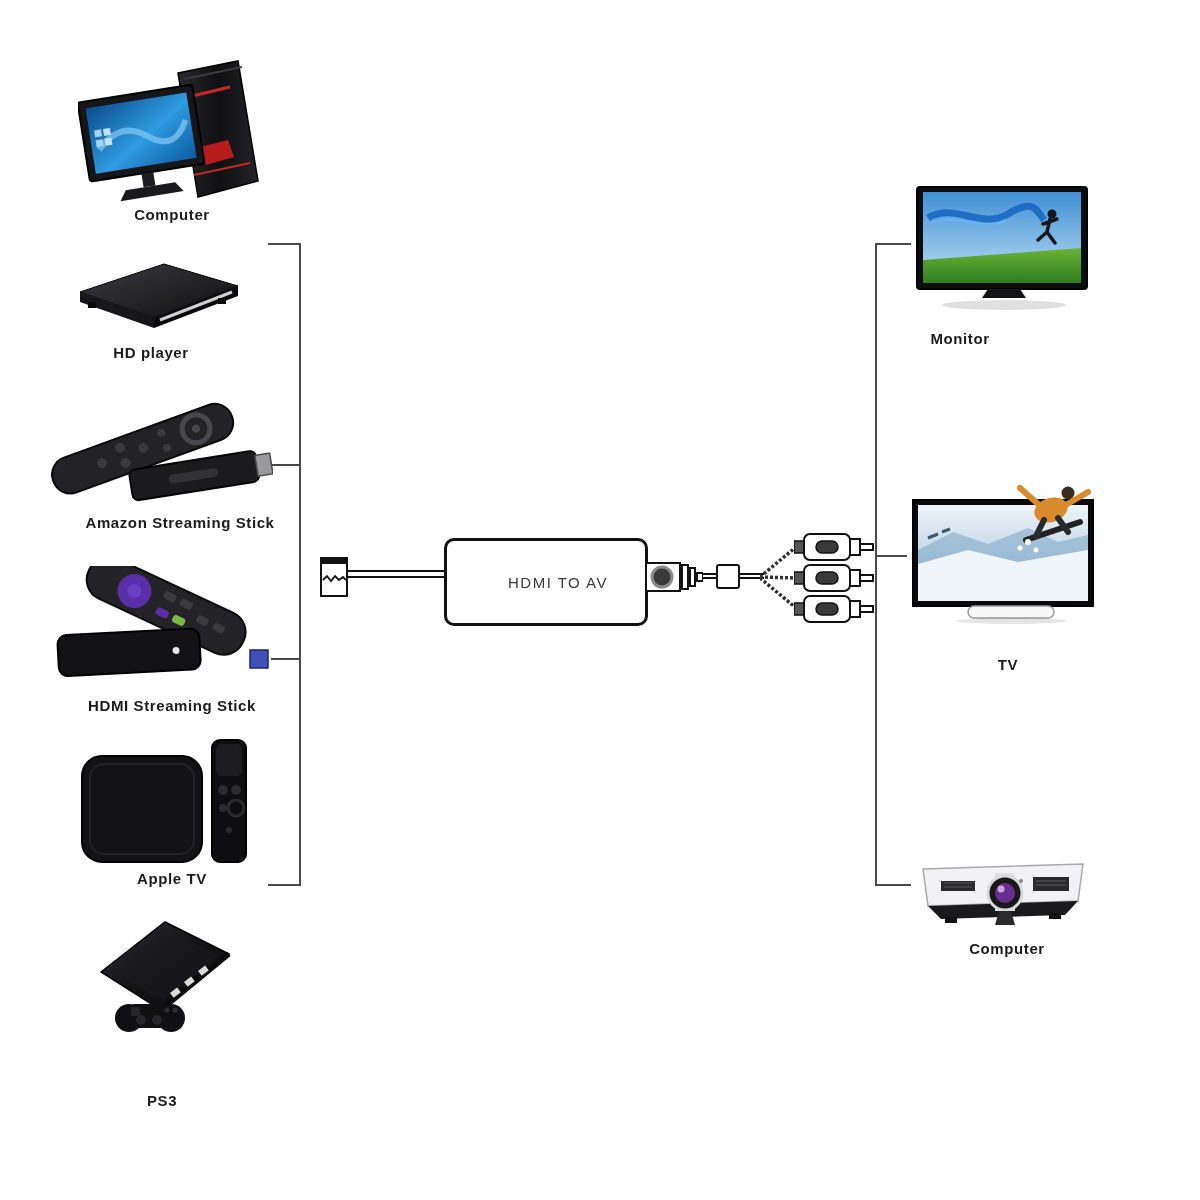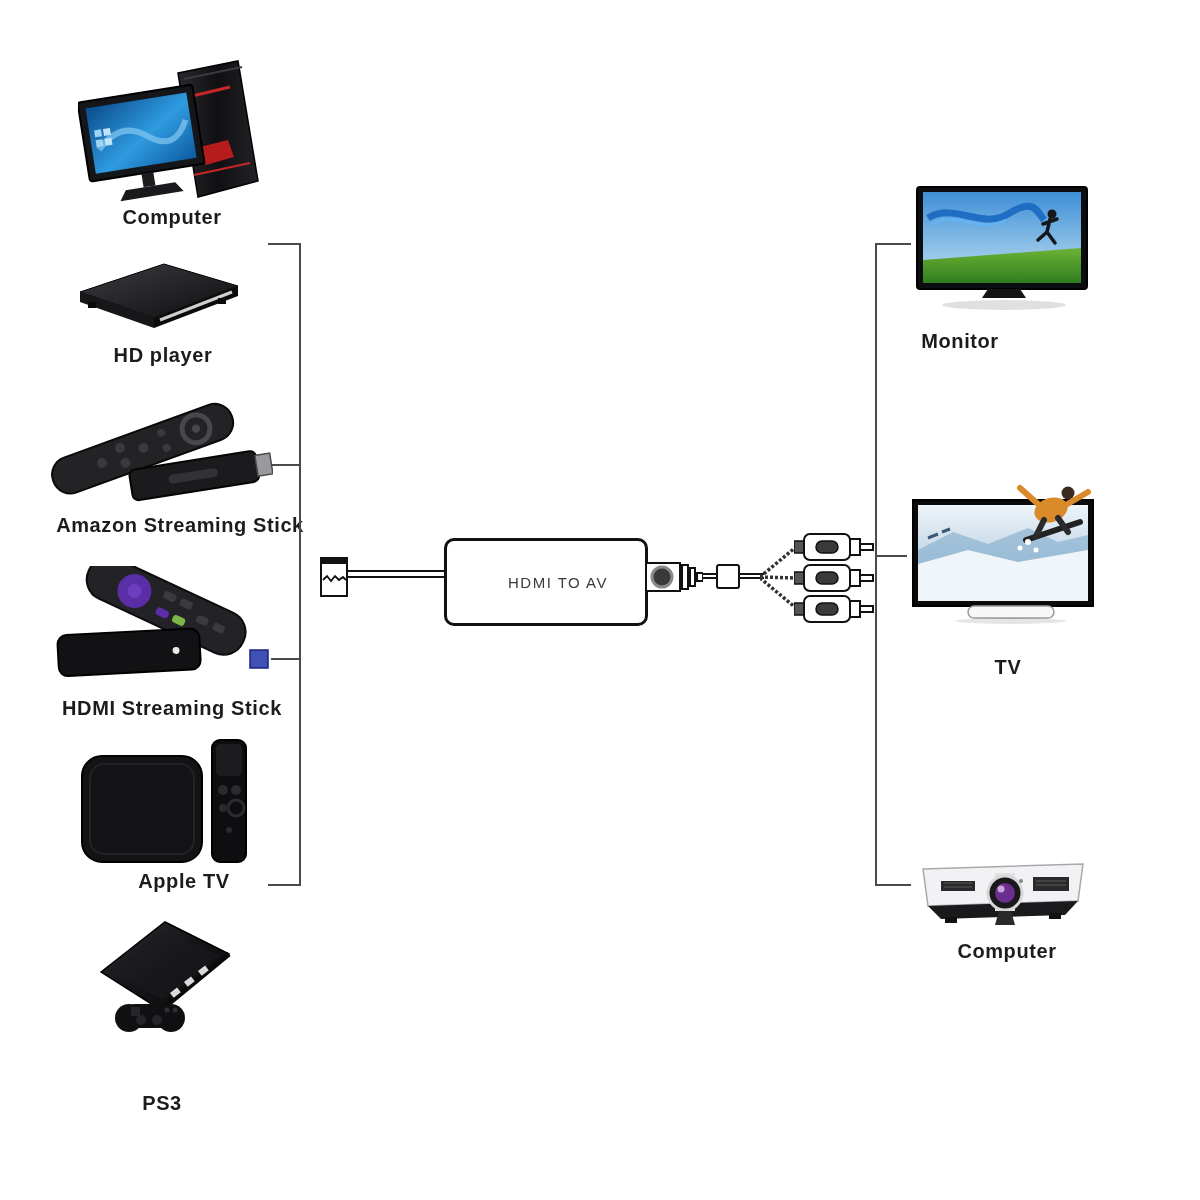--- a/index.html
+++ b/index.html
@@ -2,21 +2,21 @@
 <html><head>
 <meta charset="utf-8">
 <style>
   html,body{margin:0;padding:0;background:#ffffff;}
   #canvas{
     position:relative;width:1200px;height:1200px;background:#ffffff;
     font-family:"Liberation Sans", sans-serif;overflow:hidden;
   }
   .abs{position:absolute;}
   .devlabel{
-    position:absolute;text-align:center;font-size:20px;font-weight:600;
+    position:absolute;text-align:center;font-size:15px;font-weight:600;
     color:#1c1c1c;letter-spacing:.6px;white-space:nowrap;
   }
   .wire{position:absolute;background:#4a4a4a;}
   .cable{position:absolute;background:linear-gradient(to bottom,#111 0 2px,#fff 2px 6px,#111 6px 8px);height:8px;}
   .cable-thin{position:absolute;background:linear-gradient(to bottom,#111 0 2px,#fff 2px 4px,#111 4px 6px);height:6px;}
   .adapter{
     position:absolute;left:444px;top:538px;width:198px;height:82px;
     border:3px solid #111;border-radius:10px;background:#fff;
     display:flex;align-items:center;justify-content:center;
   }
@@ -78,21 +78,21 @@
           <stop offset="1" stop-color="#0e0e10"></stop>
       </linearGradient>
     </defs>
     <polygon points="12,32 96,4 170,26 86,58" fill="url(#hdtop)" stroke="#000" stroke-width="1"></polygon>
     <polygon points="12,32 86,58 86,68 12,42" fill="#17171a"></polygon>
     <polygon points="86,58 170,26 170,36 86,68" fill="#0b0b0d"></polygon>
     <polyline points="92,60 164,32" stroke="#cfcfcf" stroke-width="3" fill="none"></polyline>
     <rect x="20" y="42" width="8" height="6" fill="#0a0a0a"></rect>
     <rect x="150" y="38" width="8" height="6" fill="#0a0a0a"></rect>
   </svg>
-  <div class="devlabel" style="left:63px;top:344px;width:200px">HD player</div>
+  <div class="devlabel" style="left:51px;top:344px;width:200px">HD player</div>
 
   <svg class="abs" style="left:38px;top:388px" width="235" height="120" viewBox="0 0 235 120">
     <g transform="rotate(-20 110 55)">
       <rect x="8" y="40" width="190" height="37" rx="18" fill="#232326" stroke="#0a0a0a" stroke-width="2"></rect>
       <circle cx="160" cy="58" r="14" fill="none" stroke="#47474c" stroke-width="5"></circle>
       <circle cx="160" cy="58" r="4" fill="#47474c"></circle>
       <circle cx="60" cy="58" r="5" fill="#3a3a3e"></circle>
       <circle cx="82" cy="50" r="5" fill="#3a3a3e"></circle>
       <circle cx="82" cy="66" r="5" fill="#3a3a3e"></circle>
       <circle cx="104" cy="58" r="5" fill="#3a3a3e"></circle>
@@ -131,21 +131,21 @@
     <rect x="2" y="18" width="120" height="106" rx="20" fill="#131315" stroke="#000" stroke-width="2"></rect>
     <rect x="10" y="26" width="104" height="90" rx="14" fill="none" stroke="#232326" stroke-width="2"></rect>
     <rect x="132" y="2" width="34" height="122" rx="8" fill="#0e0e10" stroke="#000" stroke-width="2"></rect>
     <rect x="136" y="6" width="26" height="32" rx="5" fill="#1d1d20"></rect>
     <circle cx="143" cy="52" r="5" fill="#2b2b2e"></circle>
     <circle cx="156" cy="52" r="5" fill="#2b2b2e"></circle>
     <circle cx="156" cy="70" r="8" fill="none" stroke="#2b2b2e" stroke-width="3"></circle>
     <circle cx="143" cy="70" r="4" fill="#2b2b2e"></circle>
     <circle cx="149" cy="92" r="3" fill="#2b2b2e"></circle>
   </svg>
-  <div class="devlabel" style="left:84px;top:870px;width:200px">Apple TV</div>
+  <div class="devlabel" style="left:72px;top:870px;width:200px">Apple TV</div>
 
   <svg class="abs" style="left:85px;top:912px" width="155" height="132" viewBox="0 0 155 132">
     <defs>
       <linearGradient id="psgrad" x1="0" y1="0" x2="1" y2="1">
         <stop offset="0" stop-color="#2e2e33"></stop>
           <stop offset=".5" stop-color="#141417"></stop>
           <stop offset="1" stop-color="#0a0a0c"></stop>
       </linearGradient>
     </defs>
     <polygon points="16,60 80,10 144,42 76,98" fill="url(#psgrad)" stroke="#000" stroke-width="1.5"></polygon>

